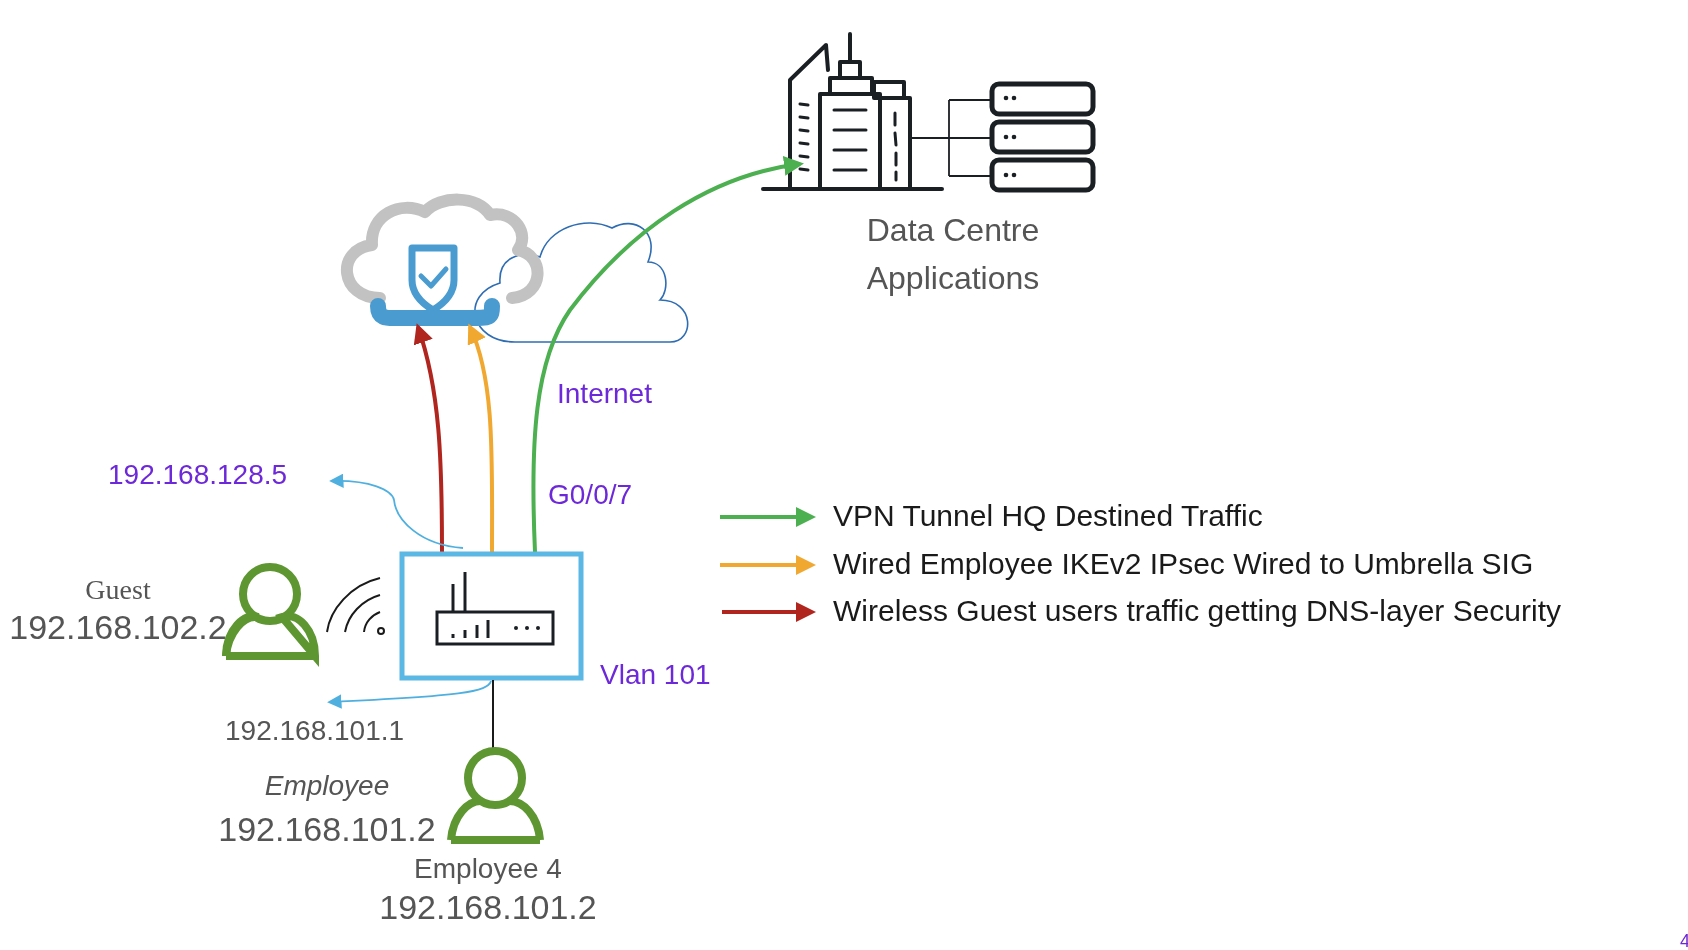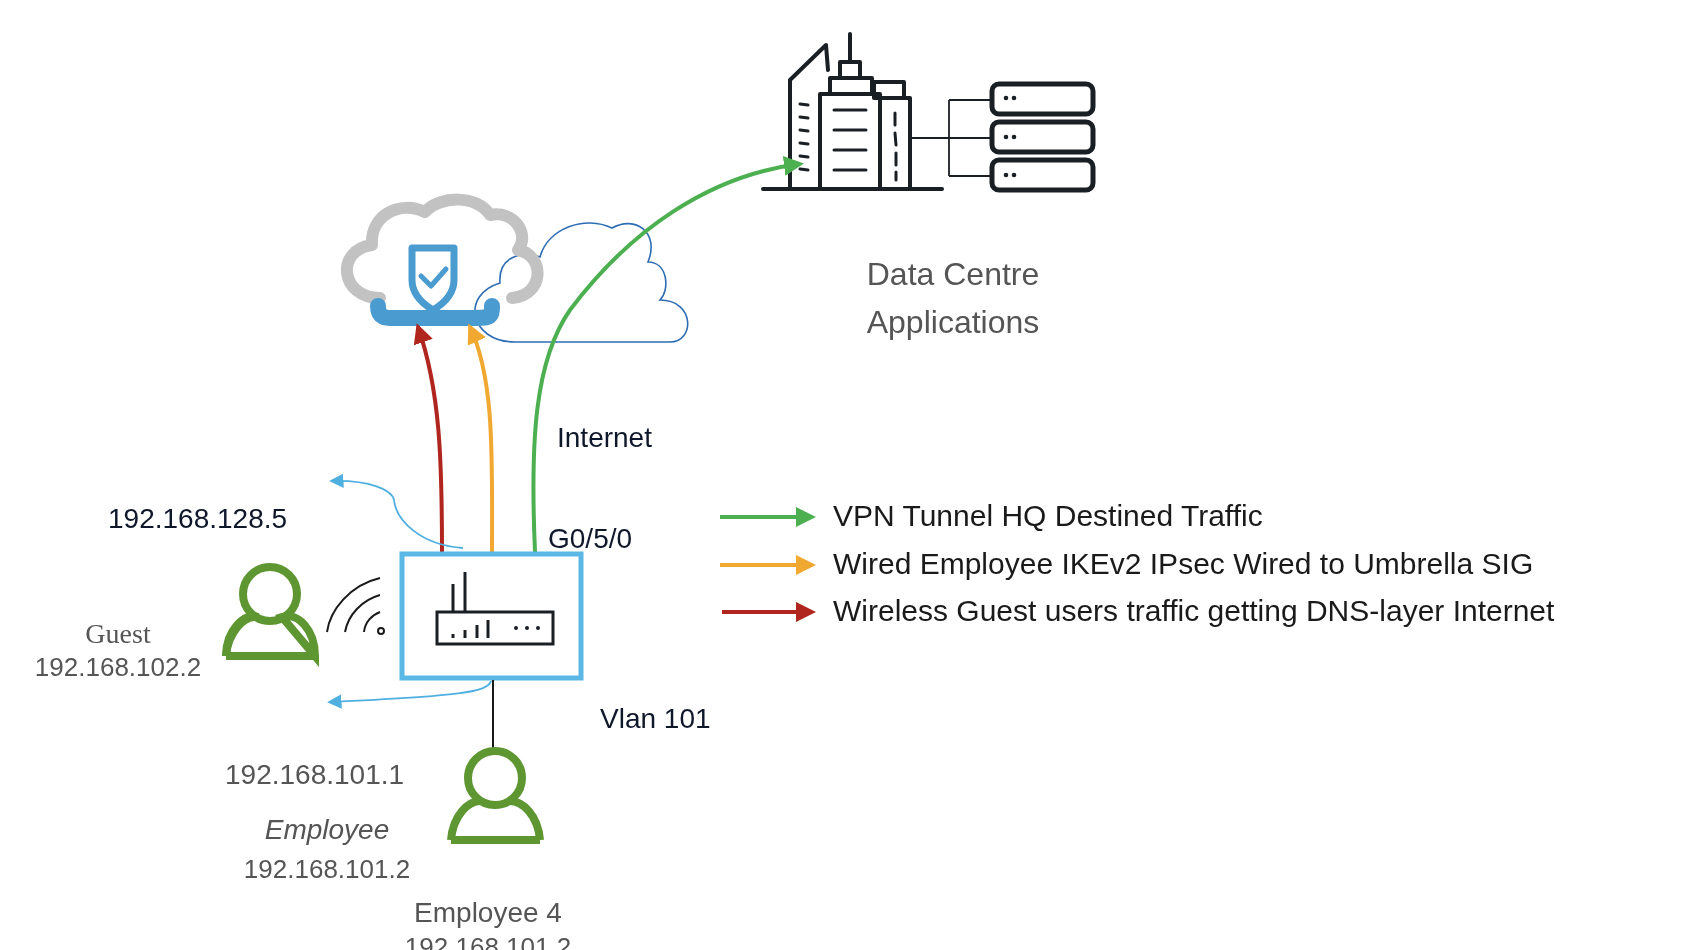--- a/index.html
+++ b/index.html
@@ -1,24 +1,24 @@
 <!DOCTYPE html>
 <html><head>
 <meta charset="utf-8">
 <style>
   html, body { margin:0; padding:0; background:#ffffff; }
   body { width:1688px; height:950px; position:relative; overflow:hidden;
          font-family:"Liberation Sans", "DejaVu Sans", sans-serif; }
   #stage { position:absolute; left:0; top:0; width:1688px; height:950px; }
-  .lbl { position:absolute; white-space:nowrap; line-height:1;margin-top:44px; }
-  .dark { color:#0f172a; }
+  .lbl { position:absolute; white-space:nowrap; line-height:1; }
+  .dark { color:#6d28d9; }
   .grey { color:#555555; }
   .big { font-size:32px; }
   .med { font-size:28px; }
-  .sm  { font-size:26px; }
+  .sm  { font-size:34px; }
   .center { transform:translateX(-50%); text-align:center; }
   .legend-text { position:absolute; left:833px; font-size:30px; color:#1a1a1a; white-space:nowrap; line-height:1; }
 </style>
 </head>
 <body>
 
 <svg id="stage" width="1688" height="950" viewBox="0 0 1688 950" xmlns="http://www.w3.org/2000/svg">
   <defs>
     <marker id="ah-green" viewBox="0 0 10 10" refX="8" refY="5" markerWidth="5" markerHeight="5" orient="auto">
       <path d="M0,0 L10,5 L0,10 z" fill="#4caf50"></path>
@@ -142,32 +142,32 @@
   <line x1="720" y1="517" x2="812" y2="517" stroke="#4caf50" stroke-width="4" marker-end="url(#ah-green)"></line>
   <line x1="720" y1="565" x2="812" y2="565" stroke="#f0a830" stroke-width="4" marker-end="url(#ah-orange)"></line>
   <line x1="722" y1="612" x2="812" y2="612" stroke="#b0261e" stroke-width="4" marker-end="url(#ah-red)"></line>
 </svg>
 
 <div class="lbl dark med" style="left:557px; top:380px;">Internet</div>
 
 <div class="lbl grey big center" style="left:953px; top:214px;">Data Centre</div>
 <div class="lbl grey big center" style="left:953px; top:262px;">Applications</div>
 
-<div class="lbl dark med" style="left:548px; top:481px;">G0/5/0</div>
+<div class="lbl dark med" style="left:548px; top:481px;">G0/0/7</div>
 <div class="lbl dark med" style="left:600px; top:661px;">Vlan 101</div>
 
 <div class="lbl dark med" style="left:108px; top:461px;">192.168.128.5</div>
 <div class="lbl grey med" style="left:225px; top:717px;">192.168.101.1</div>
 
 <div class="lbl grey med center" style="left:118px; top:576px;font-family:Liberation Serif, serif;">Guest</div>
 <div class="lbl grey sm center" style="left:118px; top:610px;">192.168.102.2</div>
 
 <div class="lbl grey med center" style="left:327px; top:772px;font-style:italic;">Employee</div>
 <div class="lbl grey sm center" style="left:327px; top:812px;">192.168.101.2</div>
 
 <div class="lbl grey med center" style="left:488px; top:855px;">Employee 4</div>
 <div class="lbl grey sm center" style="left:488px; top:890px;">192.168.101.2</div>
 
 <div class="legend-text" style="top:501px;">VPN Tunnel HQ Destined Traffic</div>
 <div class="legend-text" style="top:549px;">Wired Employee IKEv2 IPsec Wired to Umbrella SIG</div>
-<div class="legend-text" style="top:596px;">Wireless Guest users traffic getting DNS-layer Internet</div>
+<div class="legend-text" style="top:596px;">Wireless Guest users traffic getting DNS-layer Security</div>
 
 <div class="lbl dark" style="left:1680px; top:932px; font-size:18px;">4</div>
 
 </body></html>

